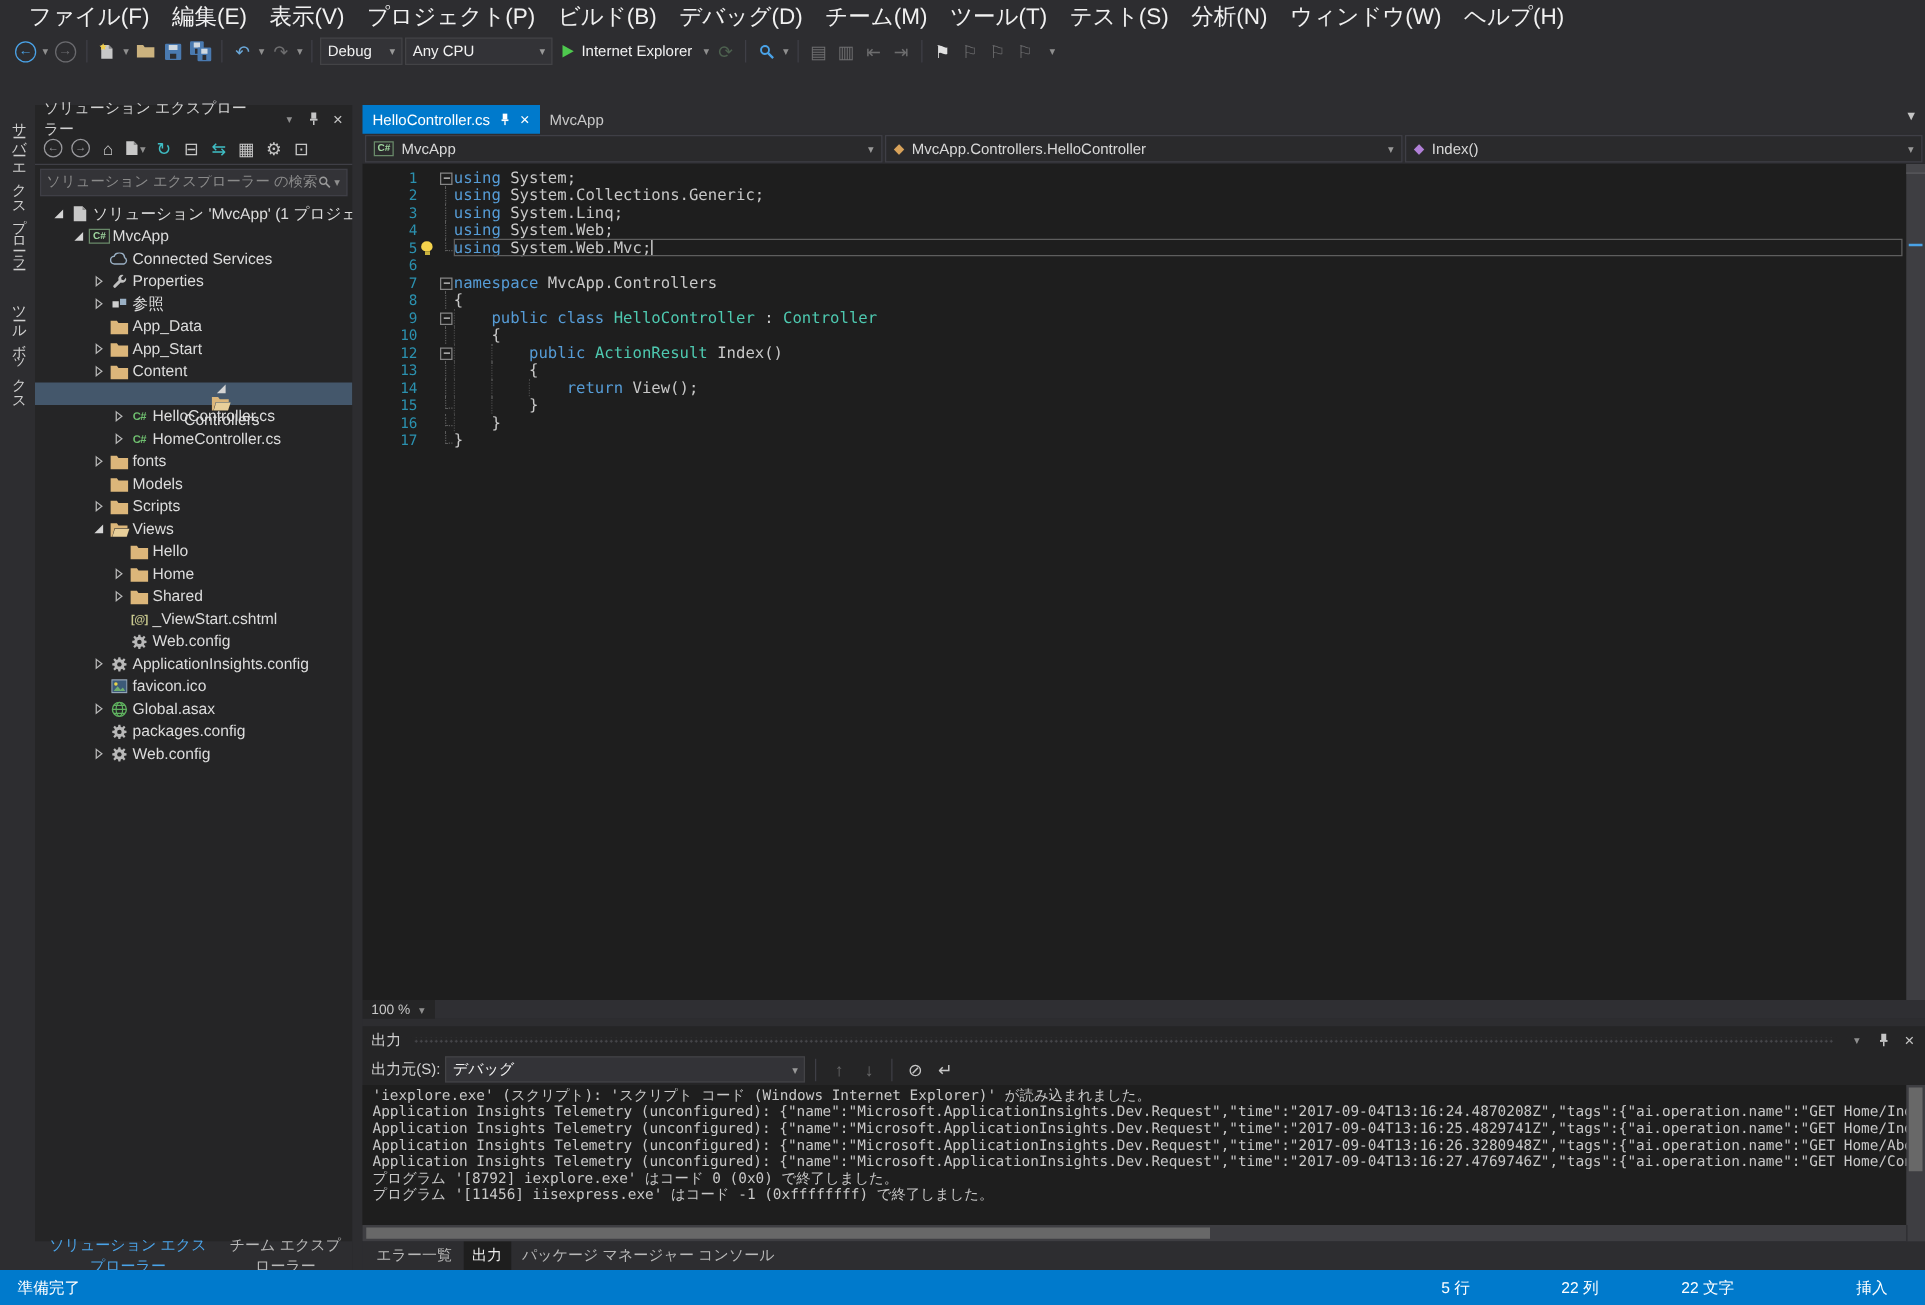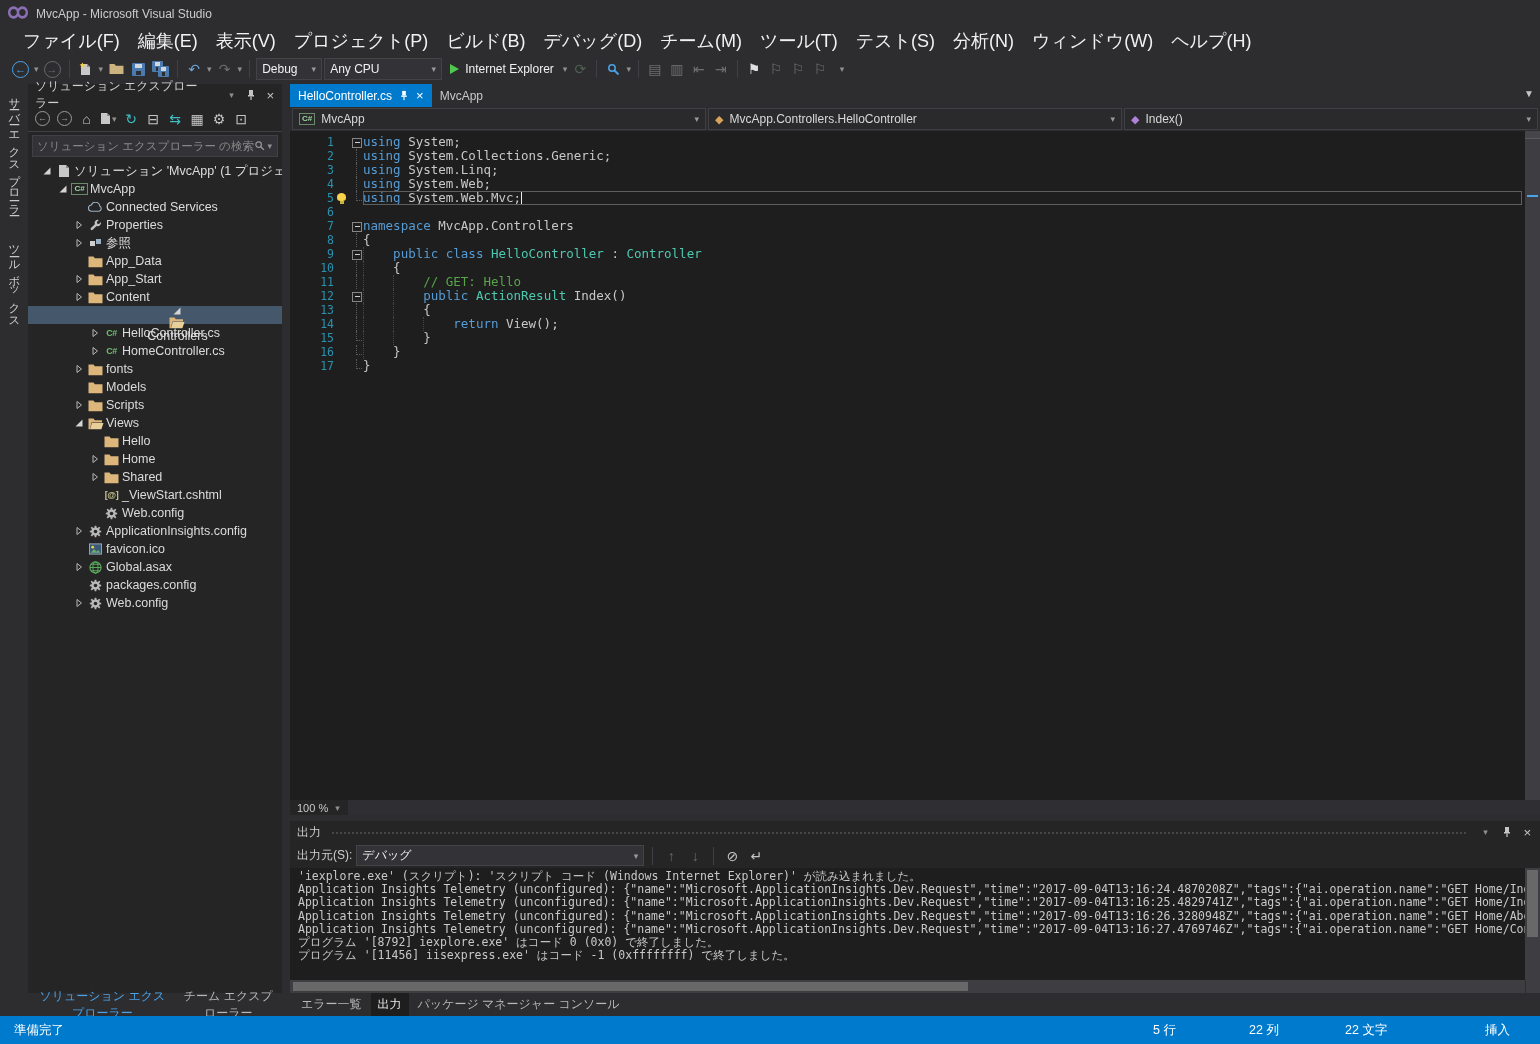--- a/index.html
+++ b/index.html
@@ -123,28 +123,20 @@
   .statusbar { position:absolute; left:0; right:0; bottom:0; height:28px; background:var(--accent,#007acc); color:#fff; display:flex; align-items:center; padding:0 14px; font-size:12.5px; }
   .sb-right { margin-left:auto; display:flex; align-items:center; margin-right:16px; }
   .sb-item { min-width:96px; text-align:left; }
   .sb-item.last { min-width:0; margin-left:44px; }
 </style>
 </head>
 <body>
 
 <div class="vs">
 
-  <div class="titlebar">
-    <span>
-      <svg width="20" height="13" viewBox="0 0 32 20">
-          <path d="M9 0C4 0 0 4.5 0 10s4 10 9 10c3 0 5.4-1.6 7-4 1.6 2.4 4 4 7 4 5 0 9-4.5 9-10S28 0 23 0c-3 0-5.4 1.6-7 4C14.4 1.6 12 0 9 0zm0 4.5c2.9 0 5.2 2.5 5.2 5.5S11.9 15.5 9 15.5 3.8 13 3.8 10 6.1 4.5 9 4.5zm14 0c2.9 0 5.2 2.5 5.2 5.5s-2.3 5.5-5.2 5.5-5.2-2.5-5.2-5.5 2.3-5.5 5.2-5.5z" fill="#8b6fb5"></path>
-        </svg>
-    </span>
-    <span>MvcApp - Microsoft Visual Studio</span>
-  </div>
 
   <div class="menubar">
       <span class="mi">ファイル(F)</span>
       <span class="mi">編集(E)</span>
       <span class="mi">表示(V)</span>
       <span class="mi">プロジェクト(P)</span>
       <span class="mi">ビルド(B)</span>
       <span class="mi">デバッグ(D)</span>
       <span class="mi">チーム(M)</span>
       <span class="mi">ツール(T)</span>
@@ -722,26 +714,20 @@
               <span class="fm fold"></span>
               <span class="ct"><span class="ig" style="left: 0ch;"></span><span class="tk-pl">    </span><span class="tk-kw">public</span><span class="tk-pl"> </span><span class="tk-kw">class</span><span class="tk-pl"> </span><span class="tk-ty">HelloController</span><span class="tk-pl"> : </span><span class="tk-ty">Controller</span></span>
             </div>
             <div class="cl">
               <span class="ln">10</span>
               <span class="bslot"></span>
               <span class="fm line"></span>
               <span class="ct"><span class="ig" style="left: 0ch;"></span><span class="tk-pl">    {</span></span>
             </div>
             <div class="cl">
-              <span class="ln">11</span>
-              <span class="bslot"></span>
-              <span class="fm line"></span>
-              <span class="ct"><span class="ig" style="left: 0ch;"></span><span class="ig" style="left: 4ch;"></span><span class="tk-pl">        </span><span class="tk-cm">// GET: Hello</span></span>
-            </div>
-            <div class="cl">
               <span class="ln">12</span>
               <span class="bslot"></span>
               <span class="fm fold"></span>
               <span class="ct"><span class="ig" style="left: 0ch;"></span><span class="ig" style="left: 4ch;"></span><span class="tk-pl">        </span><span class="tk-kw">public</span><span class="tk-pl"> </span><span class="tk-ty">ActionResult</span><span class="tk-pl"> Index()</span></span>
             </div>
             <div class="cl">
               <span class="ln">13</span>
               <span class="bslot"></span>
               <span class="fm line"></span>
               <span class="ct"><span class="ig" style="left: 0ch;"></span><span class="ig" style="left: 4ch;"></span><span class="tk-pl">        {</span></span>

